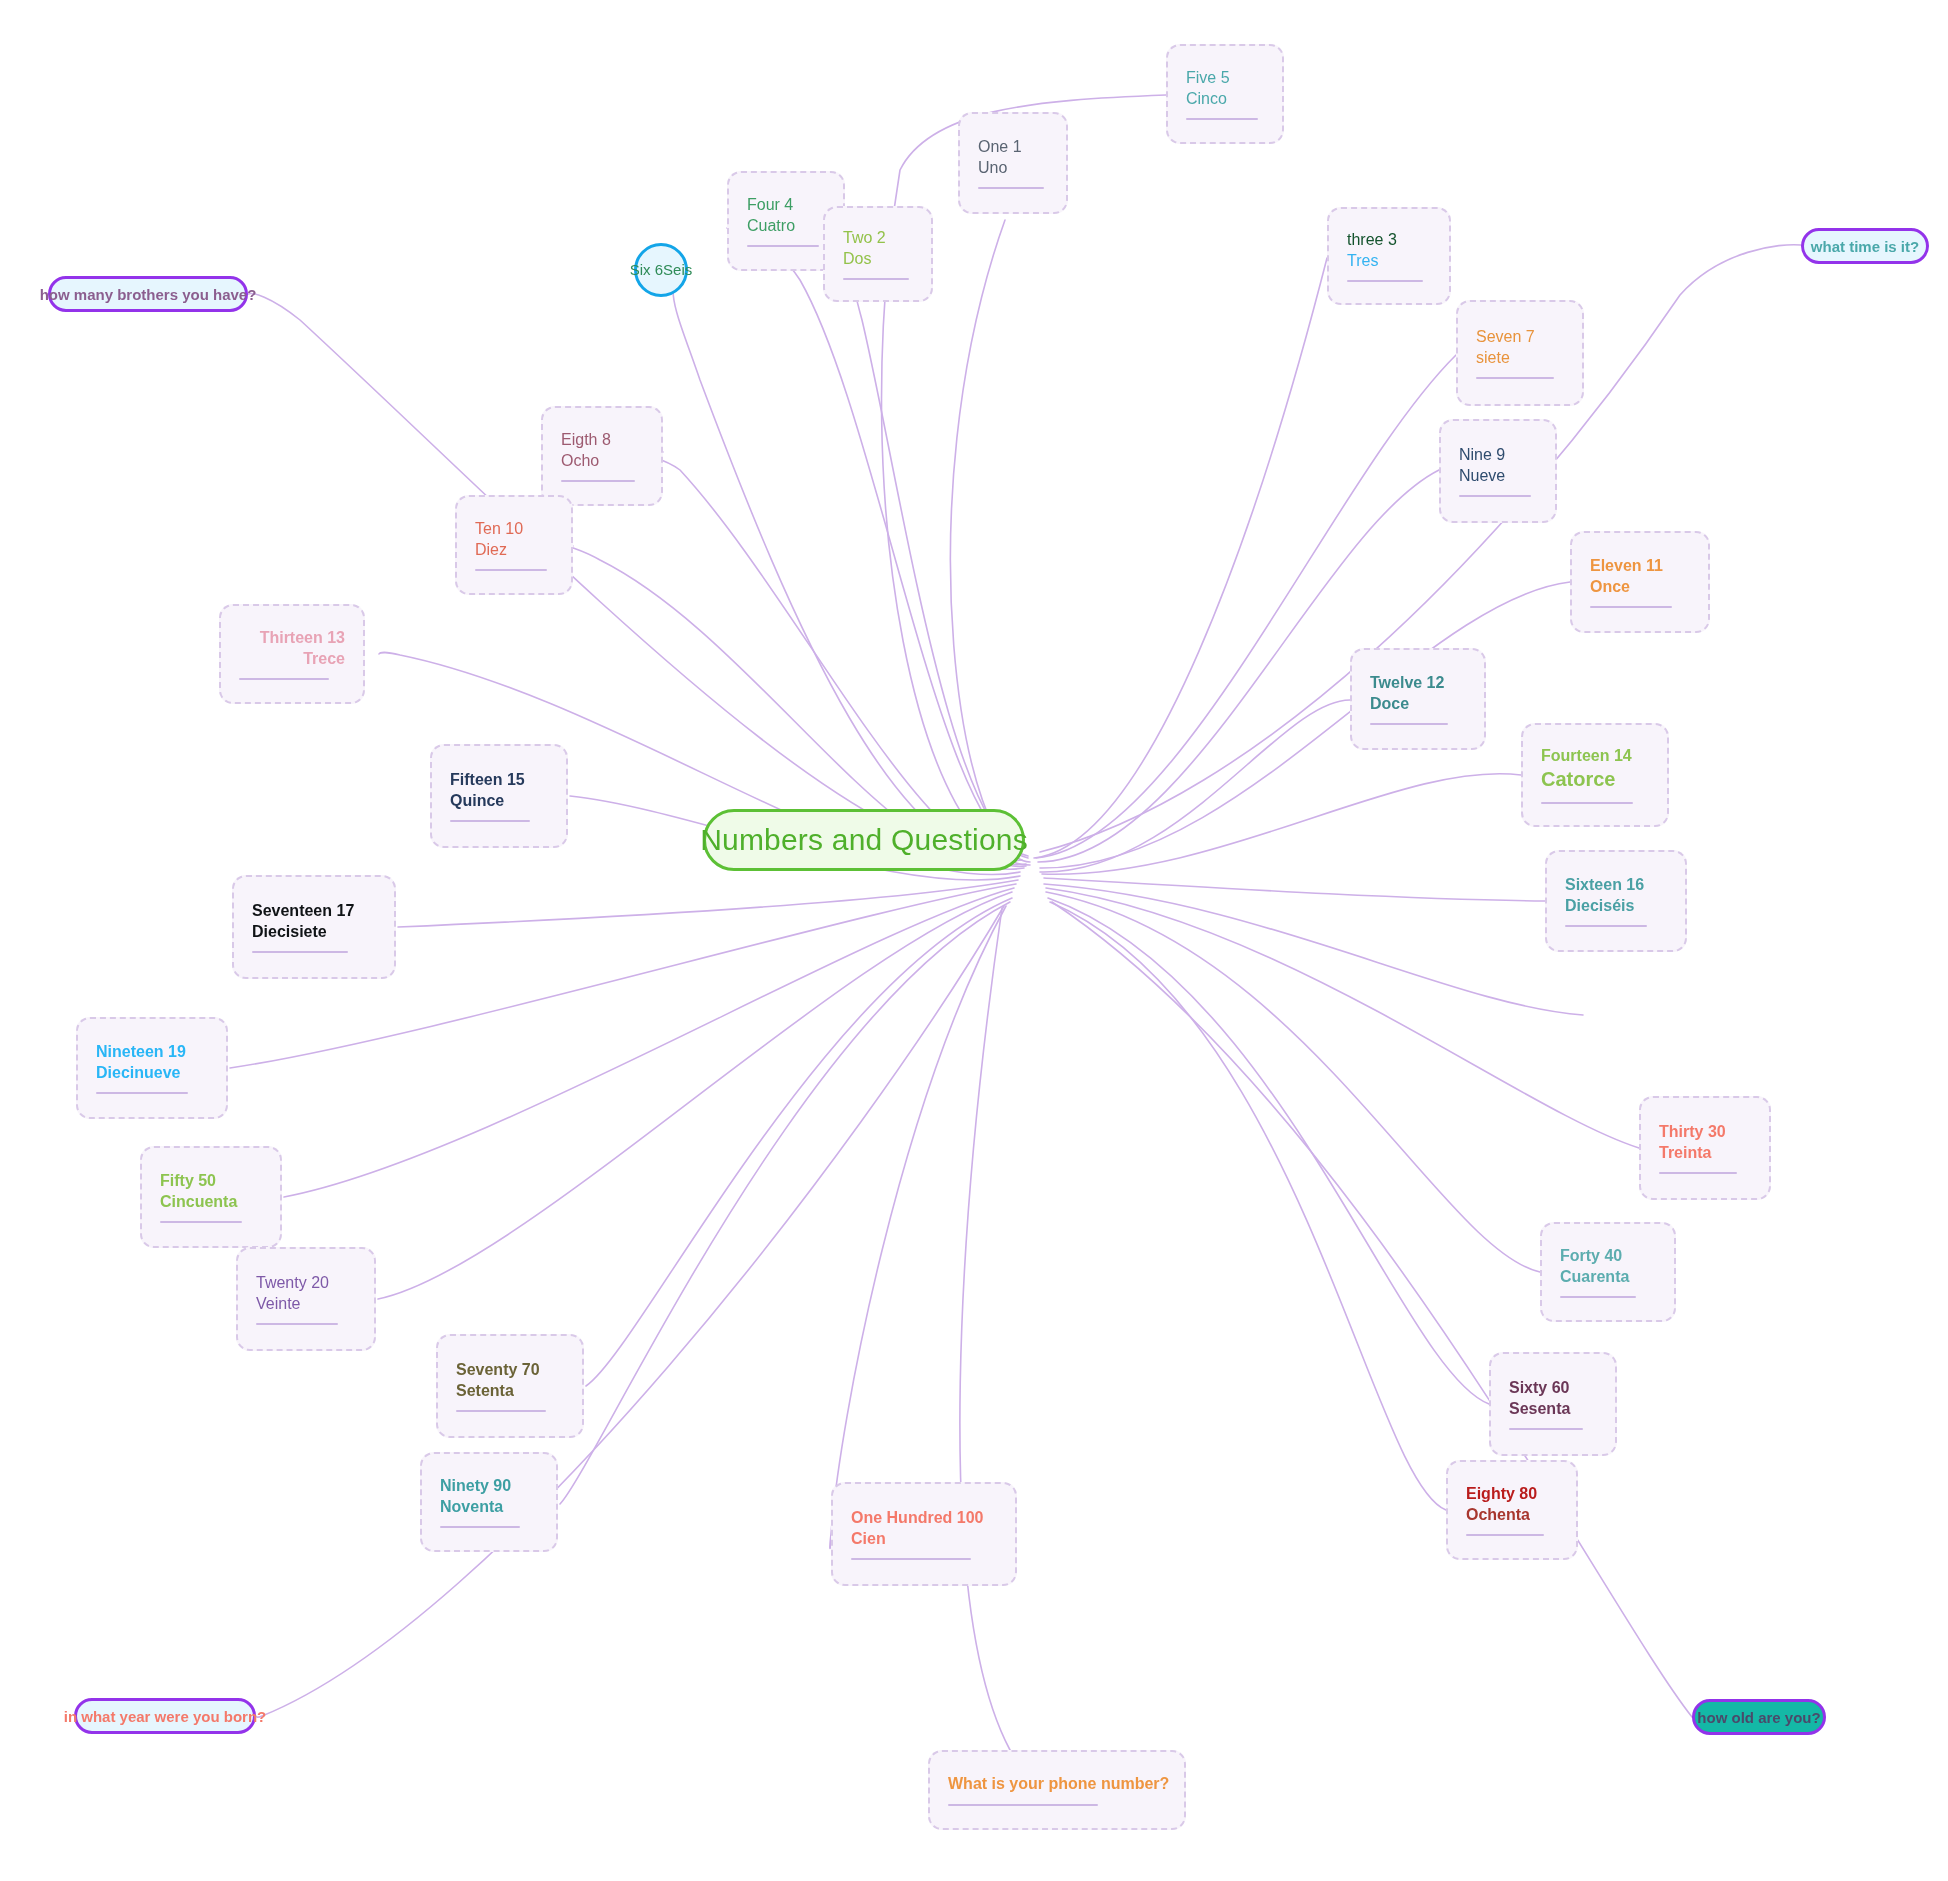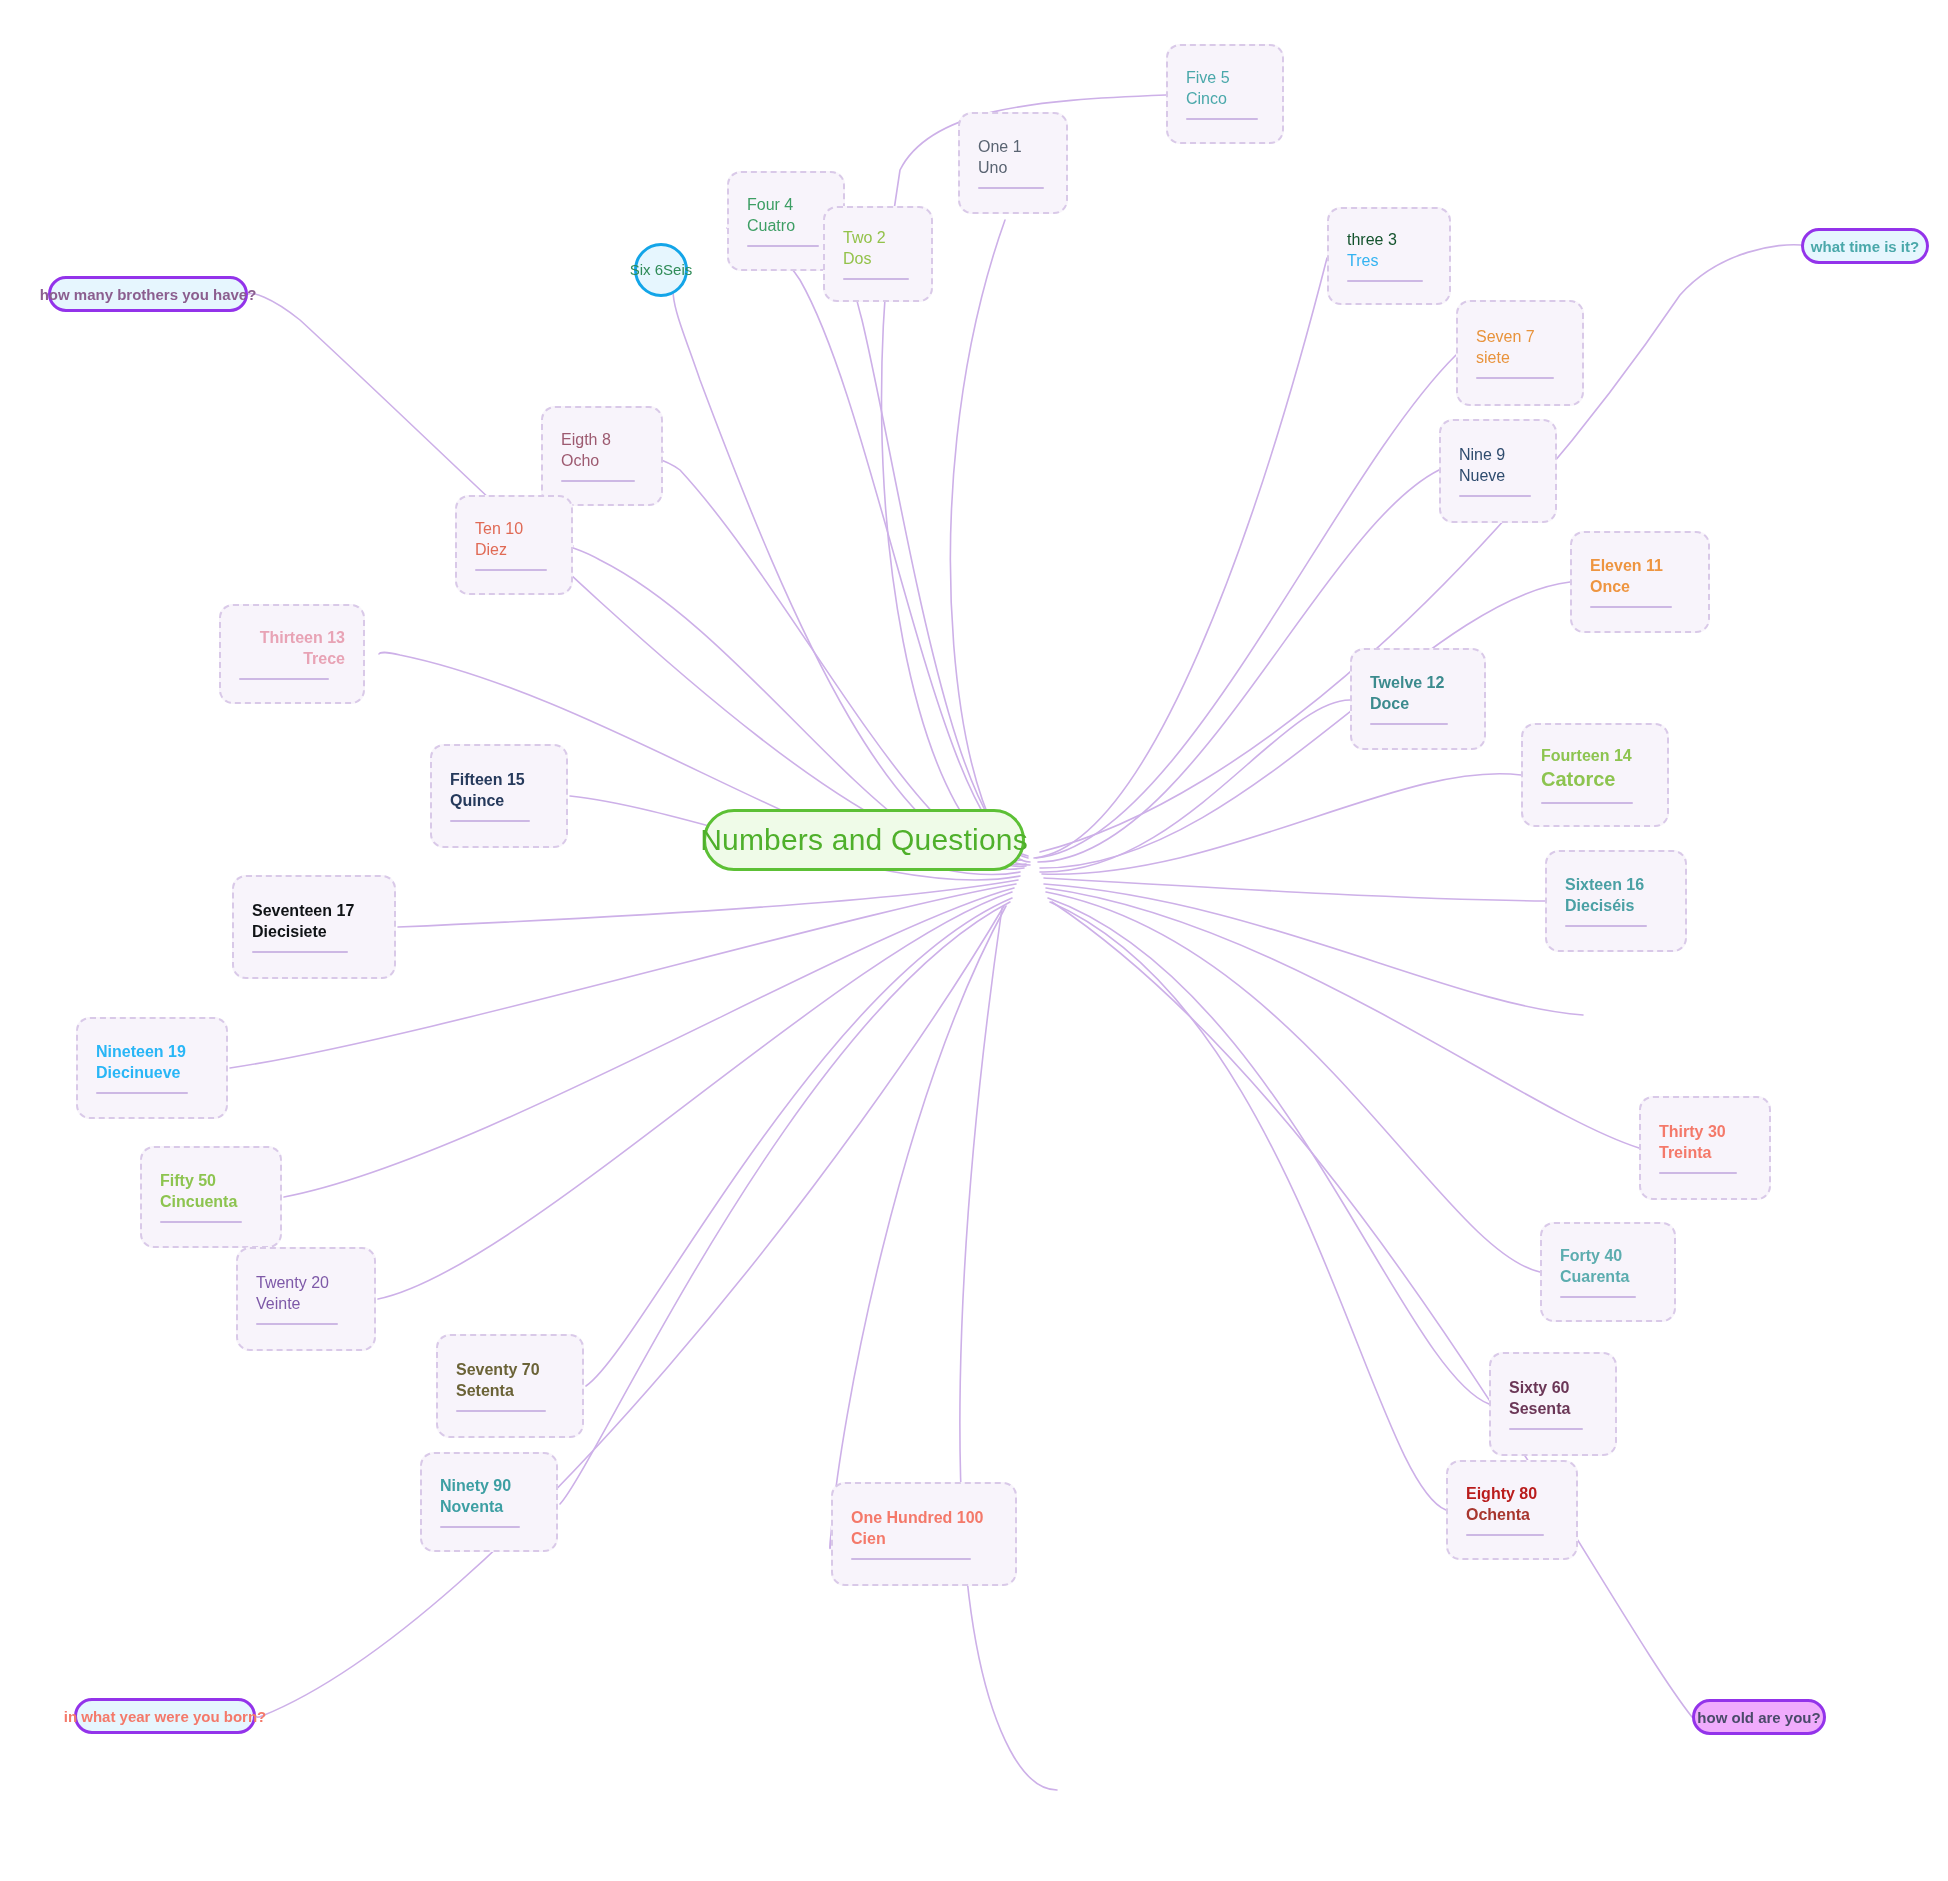--- a/index.html
+++ b/index.html
@@ -327,16 +327,22 @@
     <div class="node" style="left: 831px; top: 1482px; width: 186px; height: 104px;">
       <div class="lines">
         <span class="l1" style="color: rgb(244, 121, 106); font-weight: bold; font-size: 16px;">One Hundred 100</span>
         <span class="l2" style="color: rgb(244, 121, 106); font-weight: bold; font-size: 16px;">Cien</span>
         <span class="underline" style="width: 120px;"></span>
       </div>
     </div>
     <div class="pill" style="border-color: rgb(147, 51, 234); background: rgb(230, 246, 254); color: rgb(244, 121, 106); font-weight: bold; font-size: 15px; left: 74px; top: 1698px; width: 182px; height: 36px;">
       <span class="ptext">in what year were you born?</span>
     </div>
-    <div class="pill" style="border-color: rgb(147, 51, 234); background: #f0abfc; color: rgb(74, 74, 106); font-weight: bold; font-size: 15px; left: 1692px; top: 1699px; width: 134px; height: 36px;">
+    <div class="pill" style="border-color: rgb(147, 51, 234); background: #14b8a6; color: rgb(74, 74, 106); font-weight: bold; font-size: 15px; left: 1692px; top: 1699px; width: 134px; height: 36px;">
       <span class="ptext">how old are you?</span>
     </div>
+    <div class="node" style="left: 928px; top: 1750px; width: 258px; height: 80px;">
+      <div class="lines">
+        <span class="l1" style="color: rgb(238, 149, 64); font-weight: bold; font-size: 16px;">What is your phone number?</span>
+        <span class="underline" style="width: 150px;"></span>
+      </div>
+    </div>
   </div>
 
 </body></html>

